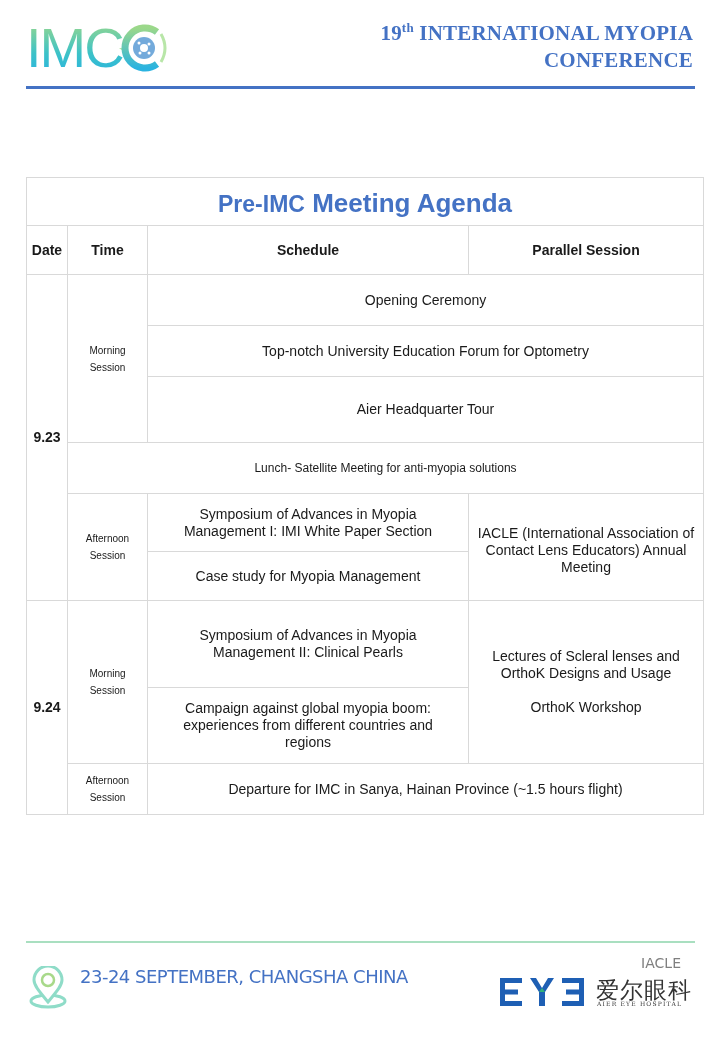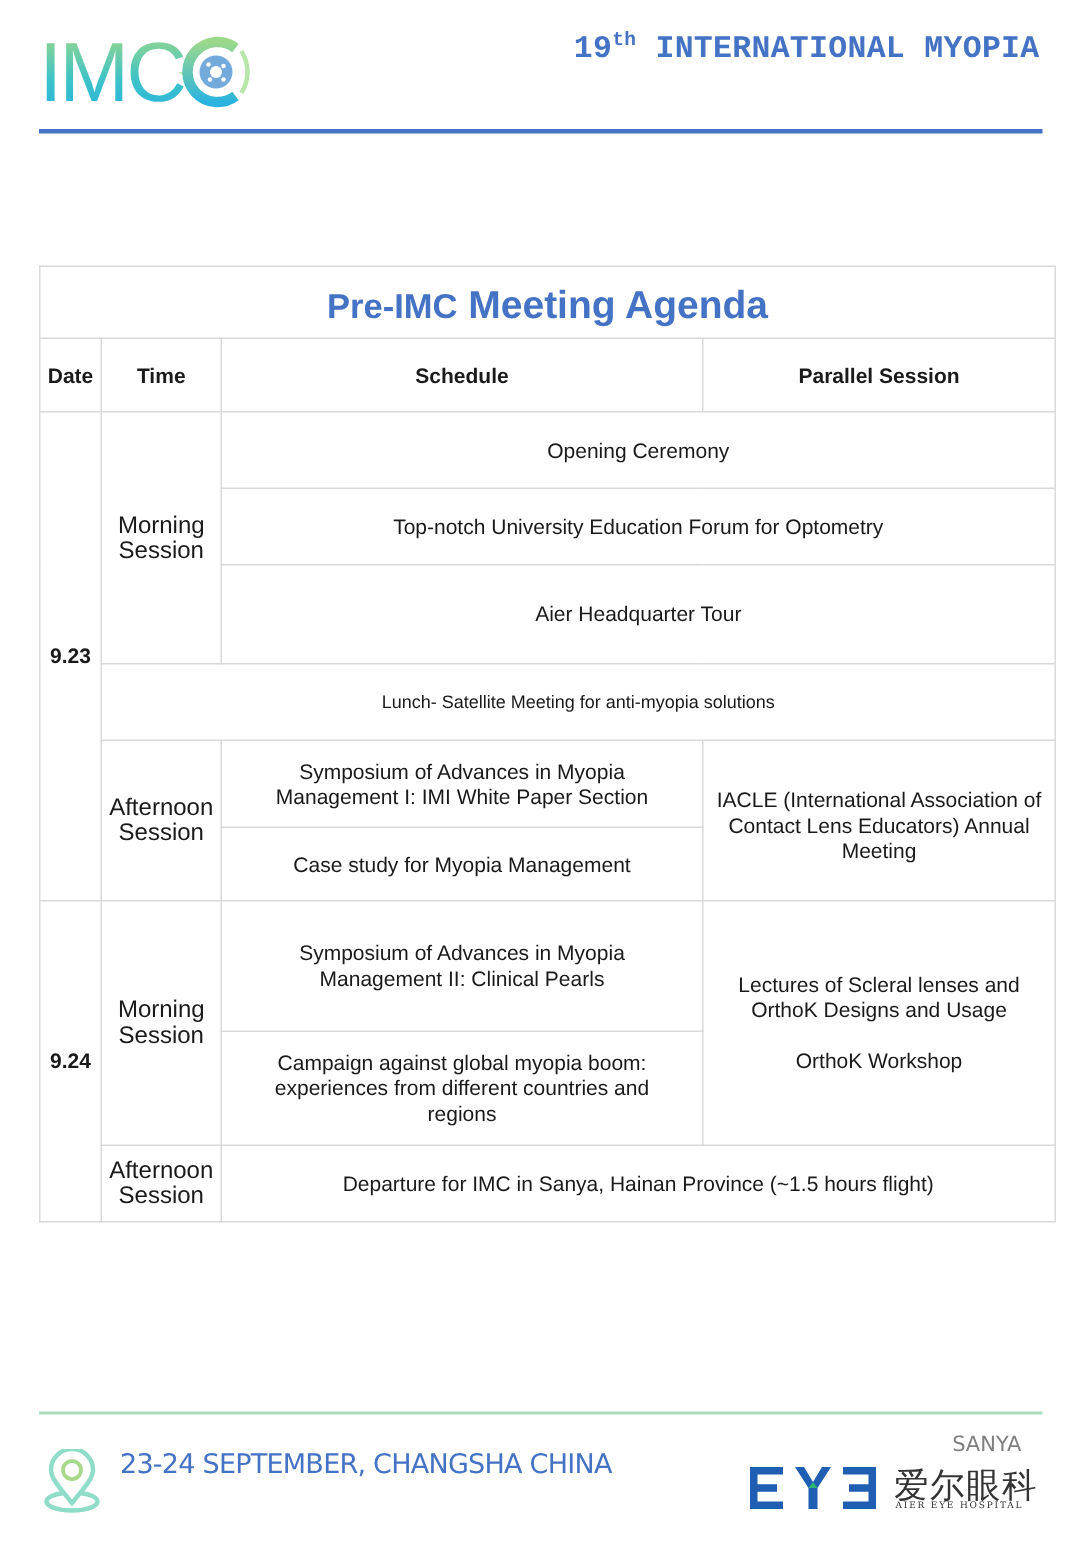--- a/index.html
+++ b/index.html
@@ -5,33 +5,33 @@
     * { box-sizing: border-box; margin: 0; padding: 0; }
     html, body { width: 720px; height: 1040px; background: #ffffff; overflow: hidden; }
     body { position: relative; font-family: "Liberation Sans", "DejaVu Sans", sans-serif; color: #1a1a1a; }
 
     
     .logo { position: absolute; left: 26px; top: 20px; width: 140px; height: 55px; }
     .logo-text { position: absolute; left: 0; top: 0; font-family: "Liberation Sans", sans-serif; font-size: 56px; font-weight: 400; line-height: 56px; letter-spacing: -2px;
       background: linear-gradient(180deg, #9bd88a 0%, #3cc2c8 60%, #2ab3e0 100%);
       -webkit-background-clip: text; background-clip: text; color: transparent; }
     .logo-eye { position: absolute; left: 93px; top: 4px; width: 50px; height: 48px; }
-    .conf-title { position: absolute; right: 27px; top: 20px; text-align: right; color: #4472c4; font-weight: 700; font-size: 21px; line-height: 27px; font-family: Liberation Mono, monospace; letter-spacing: 0.2px; }
+    .conf-title { position: absolute; right: 27px; top: 20px; text-align: right; color: #4472c4; font-weight: 700; font-size: 21px; line-height: 27px; font-family: Liberation Serif, serif; letter-spacing: 0.2px; }
     .conf-title sup { font-size: 13px; vertical-align: 8px; line-height: 0; }
     .header-rule { position: absolute; left: 26px; top: 86px; width: 669px; height: 3px; background: #4472c4; }
 
     
     .agenda { position: absolute; left: 26px; top: 177px; width: 677px; border-collapse: collapse; table-layout: fixed; }
     .agenda td, .agenda th { border: 1.5px solid #d9d9d9; text-align: center; vertical-align: middle; font-size: 14px; line-height: 17px; color: #1a1a1a; font-weight: 400; padding: 0 3px; }
     .agenda .title-cell { height: 48px; color: #4472c4; font-weight: 700; font-size: 26px; line-height: 30px; padding-top: 4px; }
     .agenda .title-cell .pre { font-size: 23px; }
     .agenda th { font-weight: 700; font-size: 14px; height: 49px; }
     .agenda .date { font-weight: 700; font-size: 14px; }
     .agenda .small { font-size: 12px; }
-    .agenda .time { font-size: 16px; line-height: 17px; }
+    .agenda .time { font-size: 10px; line-height: 17px; }
 
     
     .footer-rule { position: absolute; left: 26px; top: 941px; width: 669px; height: 2px; background: #a9dfc0; }
     .pin { position: absolute; left: 28px; top: 966px; width: 40px; height: 44px; }
     .venues { position: absolute; left: 80px; top: 966px; color: #4472c4; font-size: 18px; line-height: 22px; font-family: "DejaVu Sans", sans-serif; letter-spacing: -0.5px; }
     .host-label { position: absolute; right: 39px; top: 955px; color: #7f7f7f; font-size: 14px; font-family: "DejaVu Sans", sans-serif; }
     .eye-logo { position: absolute; left: 500px; top: 978px; width: 86px; height: 28px; }
     .aier-cn { position: absolute; left: 596px; top: 975px; font-family: "DejaVu Serif", serif; font-size: 23px; color: #333; letter-spacing: 1px; }
     .aier-en { position: absolute; left: 597px; top: 1000px; font-family: "DejaVu Serif", serif; font-size: 6px; color: #333; letter-spacing: 1.2px; }
   </style>
@@ -54,20 +54,21 @@
     <circle cx="25" cy="24" r="4" fill="#ffffff"></circle>
     <circle cx="20" cy="19" r="1.5" fill="#ffffff"></circle>
     <circle cx="30" cy="20" r="1.5" fill="#ffffff"></circle>
     <circle cx="21" cy="29" r="1.5" fill="#ffffff"></circle>
     <circle cx="30" cy="29" r="1.5" fill="#ffffff"></circle>
   </svg>
 </div>
 
 <div class="conf-title">
   <div><span>19</span><sup>th</sup> <span>INTERNATIONAL MYOPIA</span></div>
+  <div>CONFERENCE</div>
 </div>
 <div class="header-rule"></div>
 
 <table class="agenda">
   <colgroup>
     <col style="width:41px">
     <col style="width:80px">
     <col style="width:321px">
     <col style="width:235px">
   </colgroup>
@@ -132,21 +133,21 @@
 
 <svg class="pin" viewBox="0 0 40 44">
   <ellipse cx="20" cy="35" rx="17" ry="6" fill="none" stroke="#8fdcc8" stroke-width="3"></ellipse>
   <path d="M20 36 C10 24 6 19 6 14 A14 14 0 0 1 34 14 C34 19 30 24 20 36 Z" fill="#ffffff" stroke="#8fdcc8" stroke-width="3"></path>
   <circle cx="20" cy="14" r="6" fill="none" stroke="#a8d98a" stroke-width="2.5"></circle>
 </svg>
 <div class="venues">
   <div>23-24 SEPTEMBER, CHANGSHA CHINA</div>
 </div>
 
-<div class="host-label">SANYA</div>
+<div class="host-label">IACLE</div>
 <svg class="eye-logo" viewBox="0 0 86 28">
   <g fill="#1e5fb4">
     <rect x="0" y="0" width="22" height="5"></rect>
     <rect x="0" y="0" width="5" height="28"></rect>
     <rect x="0" y="11.5" width="18" height="5"></rect>
     <rect x="0" y="23" width="22" height="5"></rect>
     <polygon points="30,0 36,0 42,10 48,0 54,0 45,14 45,28 39,28 39,14"></polygon>
     <rect x="62" y="0" width="22" height="5"></rect>
     <rect x="79" y="0" width="5" height="28"></rect>
     <rect x="66" y="11.5" width="18" height="5"></rect>

